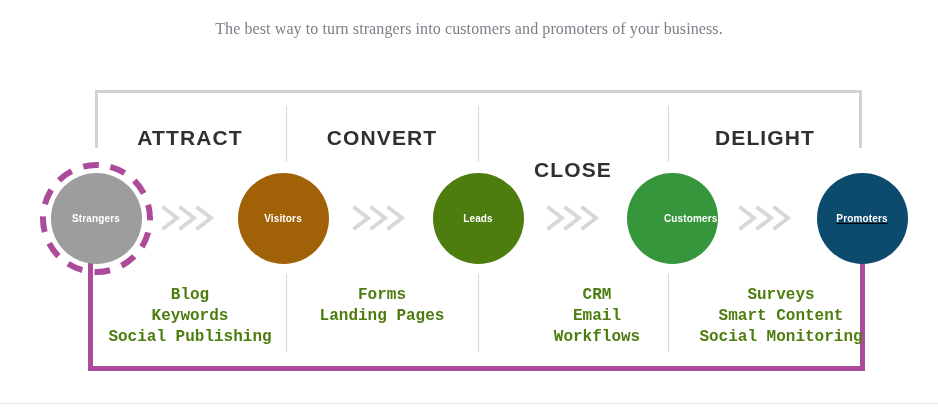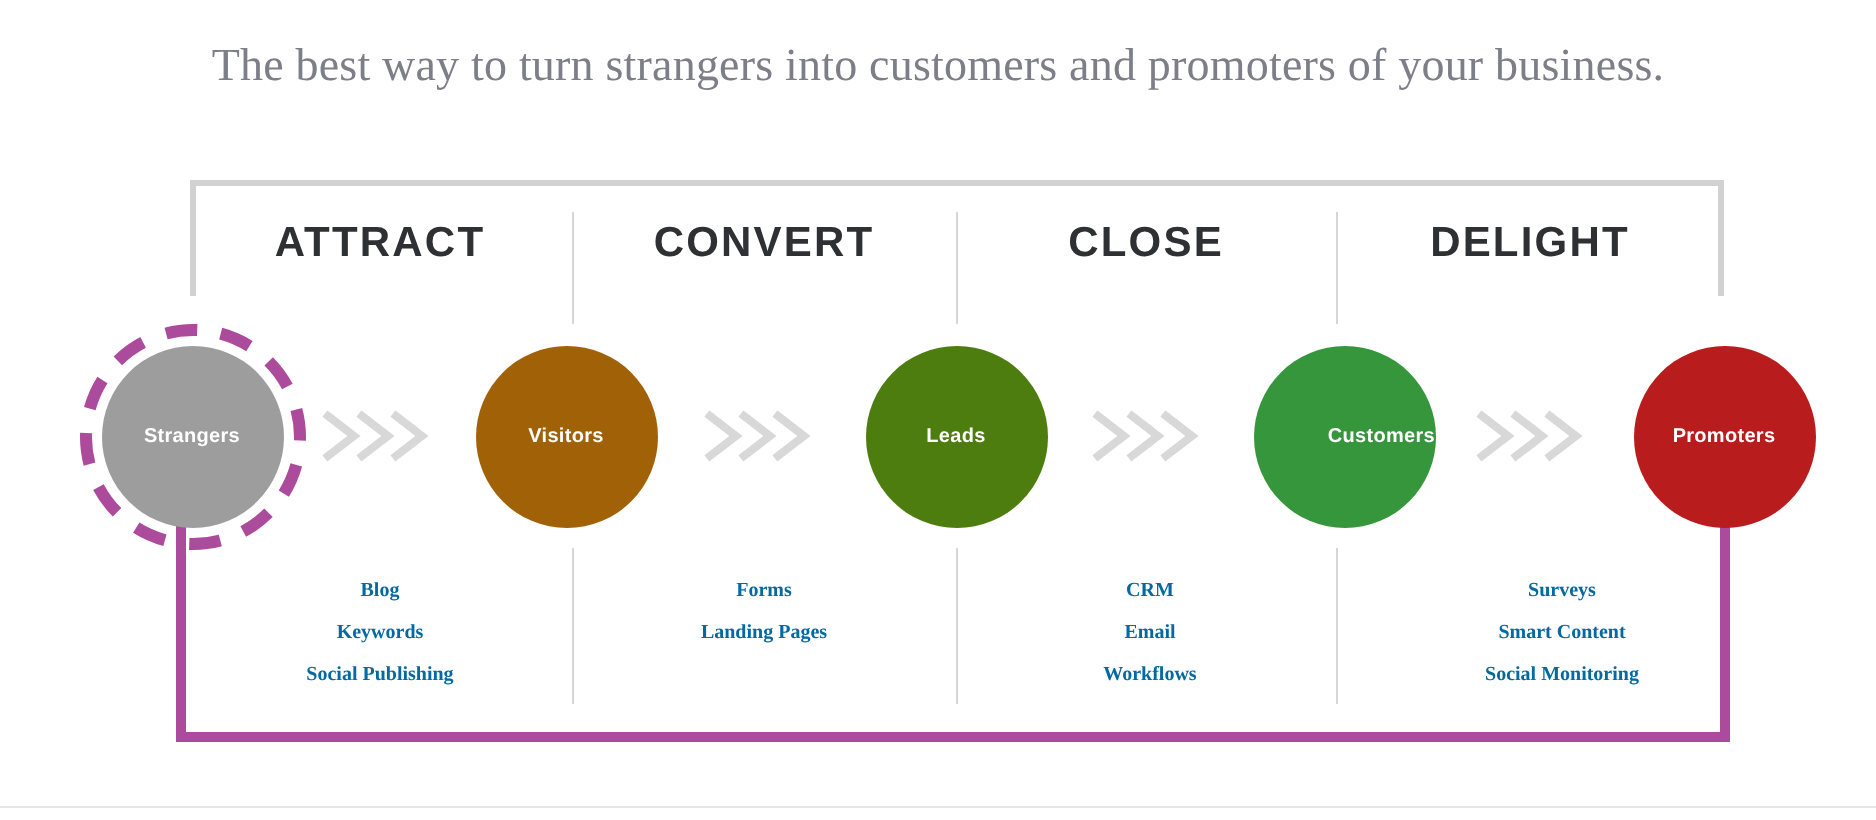--- a/index.html
+++ b/index.html
@@ -20,21 +20,21 @@
   }
 
   
   .headline {
     position: absolute;
     left: 0;
     top: 20px;
     width: 938px;
     text-align: center;
     font-family: "Liberation Serif", "DejaVu Serif", serif;
-    font-size: 23px;
+    font-size: 16px;
     color: #7e7e88;
     letter-spacing: 0.1px;
     white-space: nowrap;
   }
 
   
   .gray-bracket {
     position: absolute;
     left: 95px;
     top: 90px;
@@ -64,21 +64,21 @@
     position: absolute;
     width: 1px;
     background: #d6d6d6;
   }
   .divider.top  { top: 106px; height: 56px; }
   .divider.bot  { top: 274px; height: 78px; }
 
   
   .stage-head {
     position: absolute;
-    top: 110px;
+    top: 126px;
     width: 190px;
     text-align: center;
     font-family: "Liberation Sans", sans-serif;
     font-size: 21px;
     font-weight: bold;
     color: #2f3033;
     letter-spacing: 1.1px;
   }
 
   
@@ -119,24 +119,24 @@
   .chevrons svg { display: block; }
 
   
   .tactics {
     position: absolute;
     top: 285px;
     width: 190px;
     text-align: center;
   }
   .tactics div {
-    font-family: Liberation Serif, serif;
-    font-size: 10px;
+    font-family: Liberation Mono, monospace;
+    font-size: 16px;
     font-weight: bold;
-    color: #0369a1;
+    color: #4d7c0f;
     line-height: 21px;
     white-space: nowrap;
   }
 
   
   .footer-rule {
     position: absolute;
     left: 0;
     top: 403px;
     width: 938px;
@@ -153,21 +153,21 @@
 
   <div class="gray-bracket"></div>
 
   <div class="divider top" style="left:286px;"></div>
   <div class="divider top" style="left:478px;"></div>
   <div class="divider top" style="left:668px;"></div>
 
   <div id="headers">
       <div class="stage-head" style="left: 95px;">ATTRACT</div>
       <div class="stage-head" style="left: 287px;">CONVERT</div>
-      <div class="stage-head" style="left: 478px;">CLOSE</div>
+      <div class="stage-head" style="left: 478px; margin-top: 32px;">CLOSE</div>
       <div class="stage-head" style="left: 670px;">DELIGHT</div>
     </div>
 
   <div class="purple-bracket"></div>
 
   <div class="divider bot" style="left:286px;"></div>
   <div class="divider bot" style="left:478px;"></div>
   <div class="divider bot" style="left:668px;"></div>
 
   <div id="connectors">
@@ -211,35 +211,35 @@
       </div>
       <div class="node" style="left: 237.5px; background: #a16207;">
         <span>Visitors</span>
       </div>
       <div class="node" style="left: 432.5px; background: #4d7c0f;">
         <span>Leads</span>
       </div>
       <div class="node" style="left: 626.5px; background: rgb(54, 150, 60); justify-content: flex-end;">
         <span>Customers</span>
       </div>
-      <div class="node" style="left: 816.5px; background: #b91c1c;">
+      <div class="node" style="left: 816.5px; background: #0c4a6e; text-decoration: underline;">
         <span>Promoters</span>
       </div>
     </div>
   <div id="tactic-lists">
       <div class="tactics" style="left: 95px;">
         <div>Blog</div>
         <div>Keywords</div>
         <div>Social Publishing</div>
       </div>
       <div class="tactics" style="left: 287px;">
         <div>Forms</div>
         <div>Landing Pages</div>
       </div>
-      <div class="tactics" style="left: 480px;">
+      <div class="tactics" style="left: 502px;">
         <div>CRM</div>
         <div>Email</div>
         <div>Workflows</div>
       </div>
       <div class="tactics" style="left: 670px; margin-left: 16px;">
         <div>Surveys</div>
         <div>Smart Content</div>
         <div>Social Monitoring</div>
       </div>
     </div>

